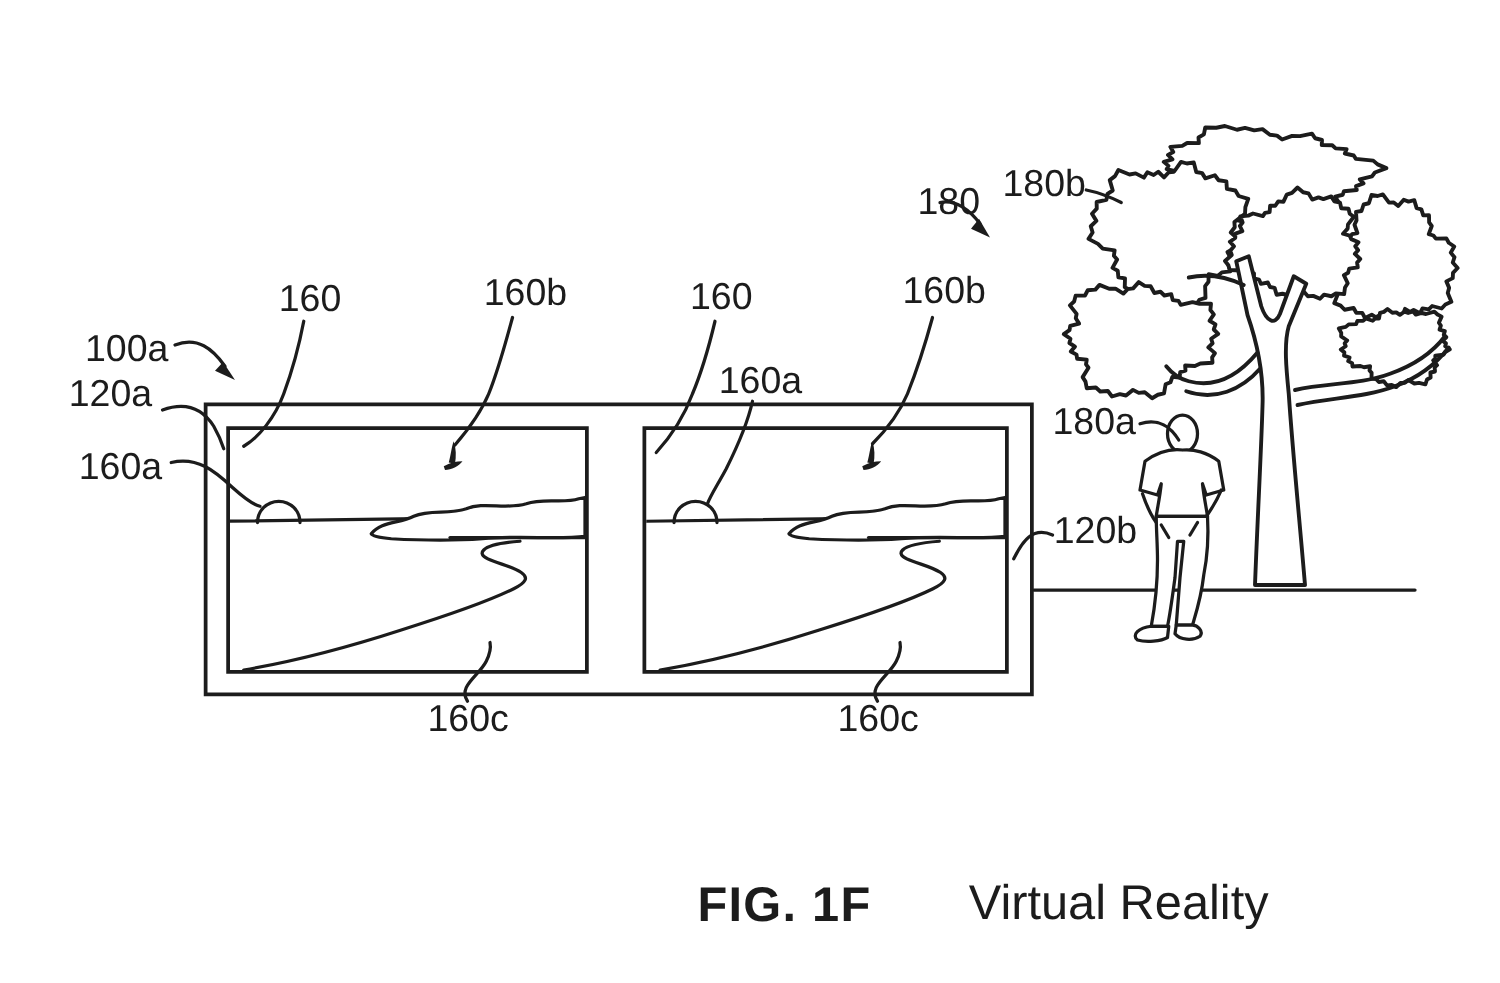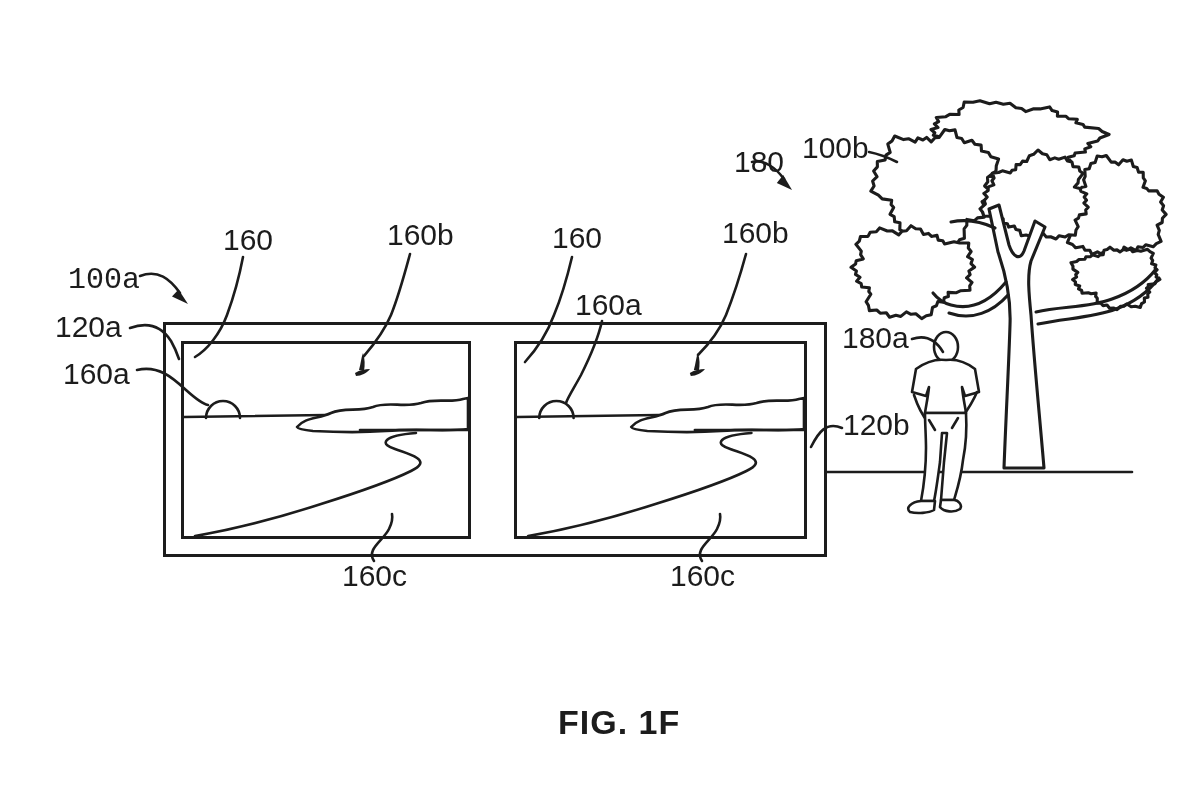--- a/index.html
+++ b/index.html
@@ -8,21 +8,21 @@
     position:relative; width:1200px; height:786px; overflow:hidden;
     background:var(--paper); color:var(--ink);
     font-family:"Liberation Sans", sans-serif;
   }
   .layer{ position:absolute; left:0; top:0; pointer-events:none; }
   .box{ position:absolute; border:3px solid var(--ink); background:transparent; }
   .lbl{
     position:absolute; font-size:30px; line-height:1.08; white-space:nowrap;
     color:var(--ink); letter-spacing:0px;
   }
-  .figcap{ position:absolute; font-size:34px; color:var(--ink); white-space:nowrap; }
+  .figcap{ position:absolute; font-size:39px; color:var(--ink); white-space:nowrap; }
   .figcap.bold{ font-weight:bold; letter-spacing:1px; }
   
   .ln  { stroke:var(--ink); stroke-width:2.6; fill:none; stroke-linecap:round; }
   .ln3 { stroke:var(--ink); stroke-width:3.1; fill:none; stroke-linecap:round; }
   .wh  { fill:var(--paper); stroke:var(--ink); stroke-width:2.6; stroke-linejoin:round; }
   .wh3 { fill:var(--paper); stroke:var(--ink); stroke-width:3.1; stroke-linejoin:round; }
   .ink { fill:var(--ink); stroke:none; }
   #canopy path{ fill:var(--paper); stroke:var(--ink); stroke-width:3.1; stroke-linejoin:round; }
   .scene{ position:absolute; left:0; top:0; width:100%; height:100%; }
 </style>
@@ -125,30 +125,31 @@
       <path class="ln" d="M752,162 C764,159 776,168 784,179"></path>
       <polygon class="ink" points="792,190 776.8,183 783.2,175"></polygon>
       <path class="ln" d="M869,152 C879,154 889,158 897,162"></path>
       <path class="ln" d="M912,339 C927,334 937,342 943,352"></path>
       <path class="ln" d="M842,428 C826,421 818,433 811,447"></path>
       <path class="ln" d="M374,561 C366,549 383,541 389,529 C392,523 393,519 392,514"></path>
       <path class="ln" d="M702,561 C694,549 711,541 717,529 C720,523 721,519 720,514"></path>
     </g>
   </svg>
 
-  <div class="lbl" style="left:68px;  top:264px;font-family:Liberation Mono, monospace;">100a</div>
-  <div class="lbl" style="left:55px;  top:311px;">120a</div>
+  <div class="lbl" style="left:68px;  top:264px;">100a</div>
+  <div class="lbl" style="left:55px;  top:300px;">120a</div>
   <div class="lbl" style="left:63px;  top:358px;">160a</div>
   <div class="lbl" style="left:223px; top:224px;">160</div>
   <div class="lbl" style="left:387px; top:219px;">160b</div>
   <div class="lbl" style="left:552px; top:222px;">160</div>
   <div class="lbl" style="left:575px; top:289px;">160a</div>
   <div class="lbl" style="left:722px; top:217px;">160b</div>
   <div class="lbl" style="left:688px; top:146px;margin-left:46px;">180</div>
-  <div class="lbl" style="left:802px; top:132px;">100b</div>
+  <div class="lbl" style="left:802px; top:132px;">180b</div>
   <div class="lbl" style="left:842px; top:322px;text-align:right;">180a</div>
   <div class="lbl" style="left:843px; top:409px;text-align:center;">120b</div>
   <div class="lbl" style="left:342px; top:560px;">160c</div>
   <div class="lbl" style="left:670px; top:560px;">160c</div>
 
   <div class="figcap bold" style="left:558px; top:703px;">FIG. 1F</div>
+  <div class="figcap" style="left:775px; top:701px;">Virtual Reality</div>
 
 </div>
 
 </body></html>

